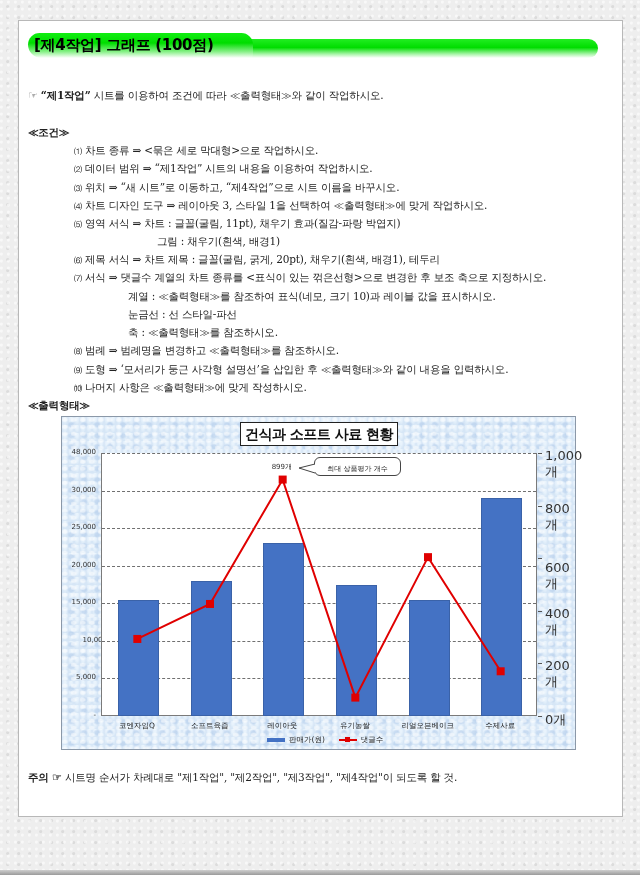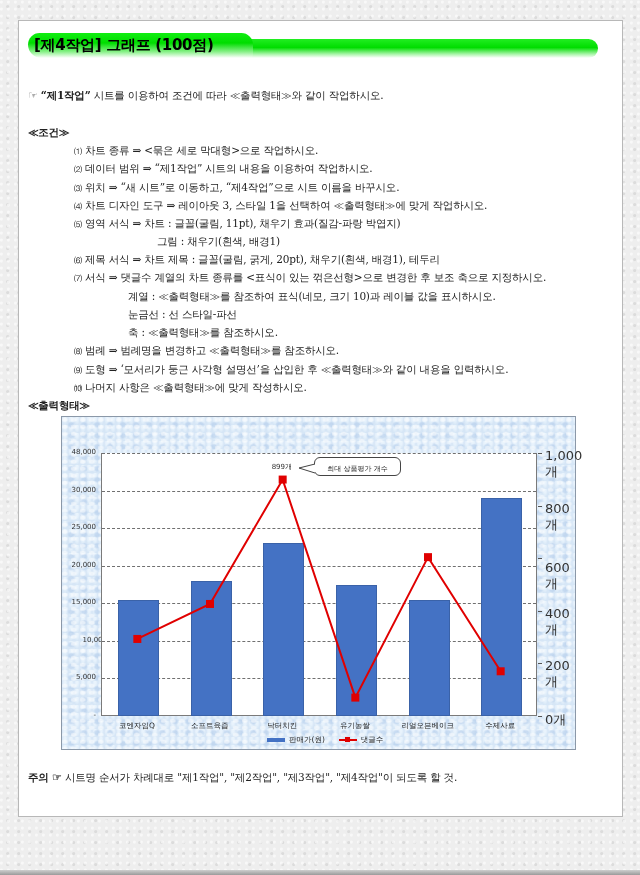--- a/index.html
+++ b/index.html
@@ -112,20 +112,21 @@
     <div class="text" style="left: 128px; top: 307px;"><span>눈금선 : 선 스타일-파선</span></div>
     <div class="text" style="left: 128px; top: 325px;"><span>축 : ≪출력형태≫를 참조하시오.</span></div>
     <div class="text" style="left: 74px; top: 343px;"><span class="num">⑻</span> <span>범례 ⇒ 범례명을 변경하고 ≪출력형태≫를 참조하시오.</span></div>
     <div class="text" style="left: 74px; top: 362px;"><span class="num">⑼</span> <span>도형 ⇒ ‘모서리가 둥근 사각형 설명선’을 삽입한 후 ≪출력형태≫와 같이 내용을 입력하시오.</span></div>
     <div class="text" style="left: 74px; top: 380px;"><span class="num">⑽</span> <span>나머지 사항은 ≪출력형태≫에 맞게 작성하시오.</span></div>
   </div>
 
 <div class="text b" style="left:28px; top:398px;">≪출력형태≫</div>
 
 <div class="chart">
+  <div class="chart-title">건식과 소프트 사료 현황</div>
   <div id="yticks">
       <div class="ytick" style="left: 0px; top: 294px;">-</div>
       <div class="ytick" style="left: 0px; top: 256.429px;">5,000</div>
       <div class="ytick" style="left: 11px; top: 218.857px;">10,000</div>
       <div class="ytick" style="left: 0px; top: 181.286px;">15,000</div>
       <div class="ytick" style="left: 0px; top: 143.714px;">20,000</div>
       <div class="ytick" style="left: 0px; top: 106.143px;">25,000</div>
       <div class="ytick" style="left: 0px; top: 68.5714px;">30,000</div>
       <div class="ytick" style="left: 0px; top: 31px;">48,000</div>
     </div>
@@ -154,21 +155,21 @@
       <div class="bar" style="left: 15.8333px; width: 41px; top: 146.529px; height: 116.471px; background: rgb(68, 114, 196);"></div>
       <div class="bar" style="left: 88.5px; width: 41px; top: 127.743px; height: 135.257px; background: rgb(68, 114, 196);"></div>
       <div class="bar" style="left: 161.167px; width: 41px; top: 90.1714px; height: 172.829px; background: rgb(68, 114, 196);"></div>
       <div class="bar" style="left: 233.833px; width: 41px; top: 131.5px; height: 131.5px; background: rgb(68, 114, 196);"></div>
       <div class="bar" style="left: 306.5px; width: 41px; top: 146.529px; height: 116.471px; background: rgb(68, 114, 196);"></div>
       <div class="bar" style="left: 379.167px; width: 41px; top: 45.0857px; height: 217.914px; background: rgb(68, 114, 196);"></div>
     </div>
   <div id="xlabels">
       <div class="xlabel" style="left: 39px; top: 304px;">코엔자임Q</div>
       <div class="xlabel" style="left: 111.667px; top: 304px;">소프트육즙</div>
-      <div class="xlabel" style="left: 184.333px; top: 304px;">닥터치킨</div>
+      <div class="xlabel" style="left: 184.333px; top: 304px;">레이아웃</div>
       <div class="xlabel" style="left: 257px; top: 304px;">유기농쌀</div>
       <div class="xlabel" style="left: 329.667px; top: 304px;">리얼오븐베이크</div>
       <div class="xlabel" style="left: 402.333px; top: 304px;">수제사료</div>
     </div>
   <svg class="overlay" id="lineSvg" width="515" height="334">
       <polyline points="75.33333333333334,221.941 148,186.962 220.66666666666669,62.56299999999999 293.3333333333333,280.59 366,140.148 438.6666666666667,254.29" fill="none" stroke="#e00000" stroke-width="2"></polyline>
       <rect x="71.33333333333334" y="217.941" width="8" height="8" fill="#e00000"></rect>
       <rect x="144" y="182.962" width="8" height="8" fill="#e00000"></rect>
       <rect x="216.66666666666669" y="58.56299999999999" width="8" height="8" fill="#e00000"></rect>
       <rect x="289.3333333333333" y="276.59" width="8" height="8" fill="#e00000"></rect>

